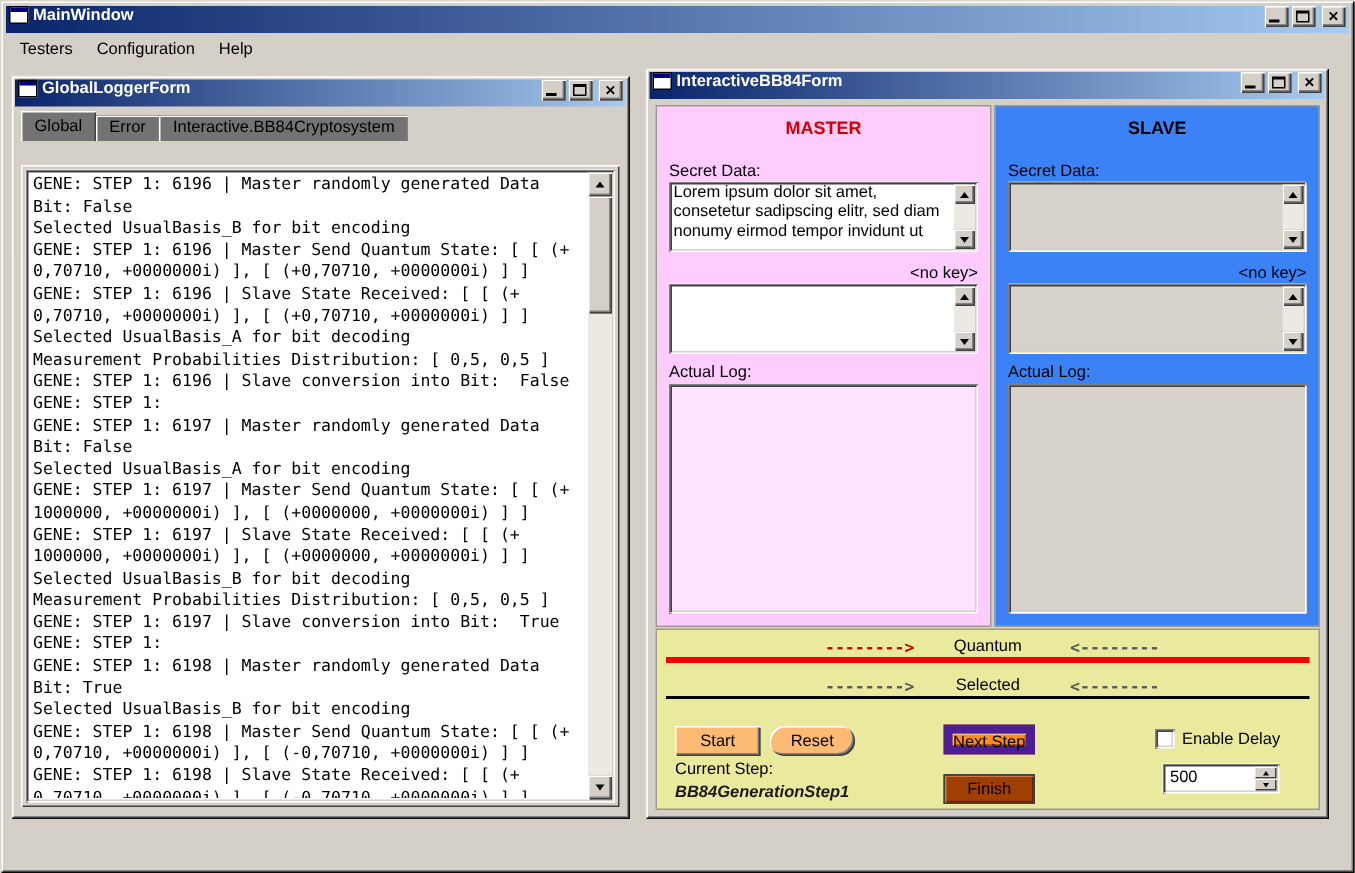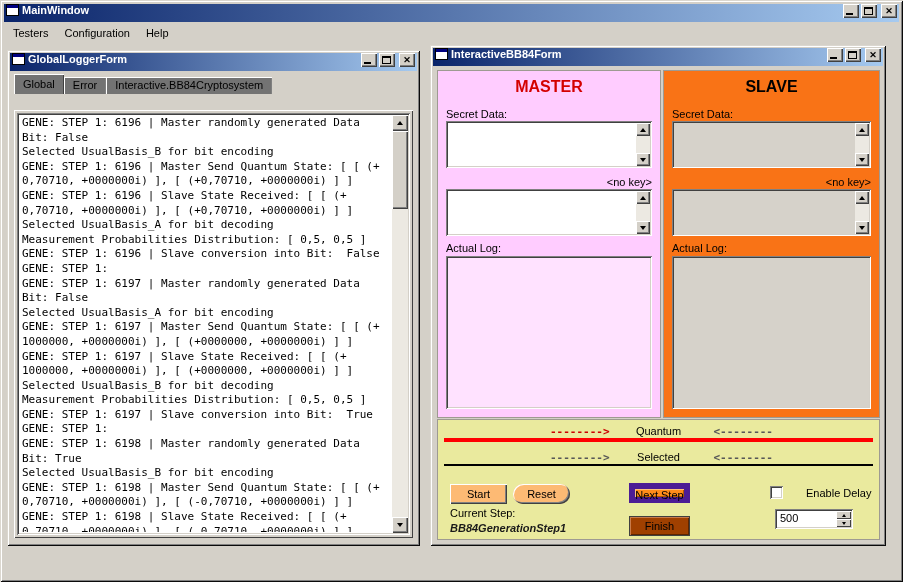--- a/index.html
+++ b/index.html
@@ -61,22 +61,22 @@
     box-shadow: inset 1px 1px 0 #FFFFFF, inset -1px -1px 0 #404040, inset -2px -2px 0 #808080; }
 
   .tri-up { width:0; height:0; border-left:3px solid transparent; border-right:3px solid transparent; border-bottom:4px solid #000; }
   .tri-down { width:0; height:0; border-left:3px solid transparent; border-right:3px solid transparent; border-top:4px solid #000; }
   .tri-up.small { border-left-width:2px; border-right-width:2px; border-bottom-width:3px; }
   .tri-down.small { border-left-width:2px; border-right-width:2px; border-top-width:3px; }
 
   
   .panel { position:absolute; top:25px; height:348px; border:1px solid #9E9A92; }
   .panel.master { left:7px; width:224px; background:#FFCCFF; }
-  .panel.slave { left:233px; width:217px; background:#f97316; }
-  .panel-heading { position:absolute; top:7px; left:0; right:0; text-align:center; font-weight:bold; font-size:16px; }
+  .panel.slave { left:233px; width:217px; background:#3b82f6; }
+  .panel-heading { position:absolute; top:7px; left:0; right:0; text-align:center; font-weight:bold; font-size:12px; }
   .master .panel-heading { color:#D40000; }
   .slave .panel-heading { color:#000; }
 
   .plabel { position:absolute; left:8px; }
   .l1 { top:37px; } .l2 { top:105px;margin-top:35px; } .l3 { top:171px; }
   .pstatus { position:absolute; right:8px; top:105px; }
 
   .pbox { position:absolute; left:8px; right:8px; }
   .b1 { top:50px; height:47px; }
   .b2 { top:118px; height:47px; }
@@ -110,21 +110,21 @@
   .btn-start { left:12px; top:64px; width:57px; }
   .btn-reset { left:75px; top:64px; width:57px;border-radius:10px; }
   .btn-next  { left:191px; top:63px; width:61px; background:#FF8C1A; border:6px solid #4c1d95;
     box-shadow: inset 1px 1px 0 #FFC07A, inset -1px -1px 0 #B35900; }
   .btn-finish{ left:191px; top:96px; width:61px; background:#A04000; border:1px solid #404040;
     box-shadow: inset 1px 1px 0 #C97B4A, inset -1px -1px 0 #5E2600; }
 
   .cs-label { position:absolute; left:12px; top:87px; }
   .cs-value { position:absolute; left:12px; top:102px; font-style:italic; font-weight:bold; color:#1A1A1A; }
 
-  .checkbox-row { position:absolute; left:332px; top:66px; display:flex; align-items:center; gap:23px; cursor:pointer; }
+  .checkbox-row { position:absolute; left:332px; top:66px; display:flex; align-items:center; gap:5px; cursor:pointer; }
   .cb-box { width:13px; height:13px; background:#FFF; flex:none;
     box-shadow: inset 1px 1px 0 #808080, inset -1px -1px 0 #FFFFFF, inset 2px 2px 0 #404040, inset -2px -2px 0 #D4D0C8; }
 
   .numeric { position:absolute; left:337px; top:89px; width:78px; height:20px; background:#FFF; }
   .num-text { position:absolute; left:5px; top:3px; }
   .spin { position:absolute; right:2px; top:2px; bottom:2px; width:15px; display:flex; flex-direction:column; }
   .spin-btn { flex:1; background:#D4D0C8; cursor:pointer;
     box-shadow: inset 1px 1px 0 #FFFFFF, inset -1px -1px 0 #404040;
     display:flex; align-items:center; justify-content:center; }
 </style>
@@ -240,20 +240,21 @@
               <span class="glyph-close">✕</span>
             </span>
         </span>
       </div>
 
       <div class="panel master">
         <div class="panel-heading">MASTER</div>
 
         <div class="plabel l1">Secret Data:</div>
         <div class="pbox b1 white-box sunken2">
+          <div class="ptext">Lorem ipsum dolor sit amet, consetetur sadipscing elitr, sed diam nonumy eirmod tempor invidunt ut</div>
           <div class="mini-scroll">
             <div class="ms-btn up">
                 <span class="tri-up"></span>
               </div>
             <div class="ms-btn down">
                 <span class="tri-down"></span>
               </div>
           </div>
         </div>
 

